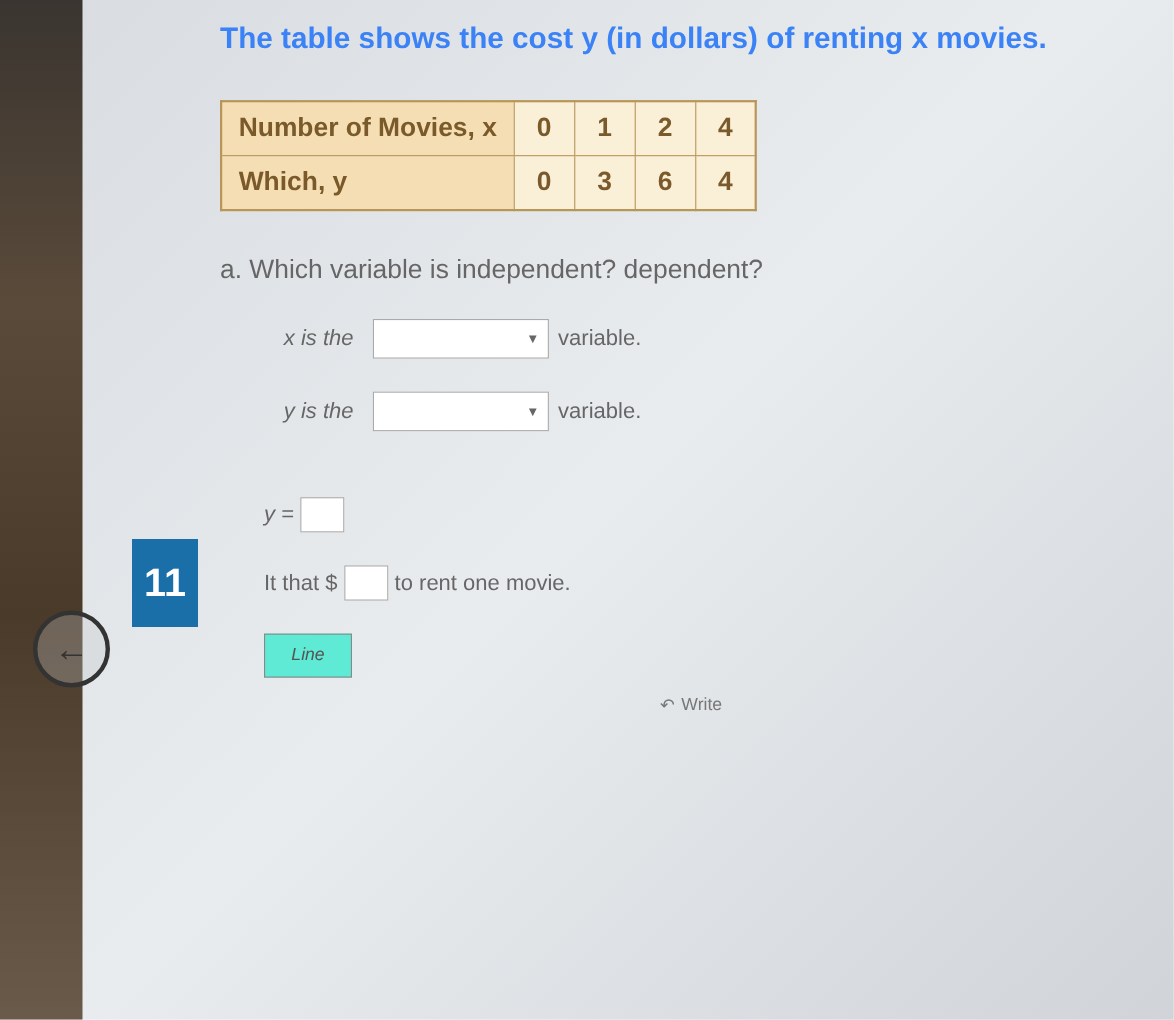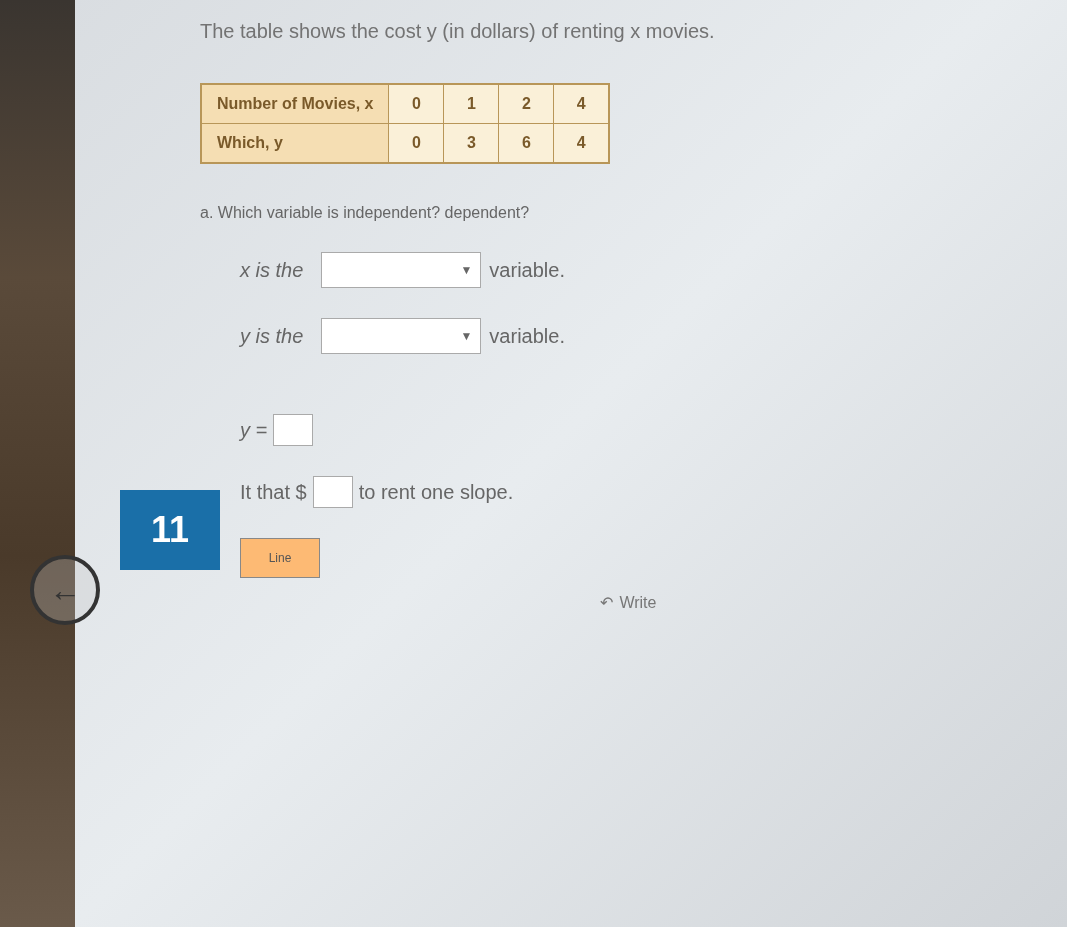--- a/index.html
+++ b/index.html
@@ -39,83 +39,84 @@
     }
     .back-arrow {
       font-size: 32px;
       color: #333;
       font-weight: bold;
     }
     .question-number {
       position: absolute;
       left: 120px;
       top: 490px;
-      width: 100px;
+      width: 60px;
       height: 80px;
       background: #1a6fa8;
       color: #fff;
       display: flex;
       align-items: center;
       justify-content: center;
       font-size: 36px;
       font-weight: bold;
     }
     .content {
       position: absolute;
       left: 200px;
       top: 20px;
       width: 800px;
       color: #555;
     }
     .intro-text {
-      font-size: 20px;
-      color: #737373;
+      font-size: 27px;
+      color: #3b82f6;
       margin-bottom: 40px;
-      font-weight: 400;
+      font-weight: 700;
     }
     .italic {
       font-style: italic;
     }
     .data-table {
       border-collapse: collapse;
       margin-bottom: 40px;
       border: 2px solid #b89658;
     }
     .data-table td {
       border: 1px solid #b89658;
       padding: 10px 18px;
       text-align: center;
-      font-size: 16px;
+      font-size: 24px;
       color: #7a5a2a;
       font-weight: 600;
     }
     .data-table .header-cell {
       background: #f5deb3;
       text-align: left;
       padding: 10px 15px;
     }
     .data-table .data-cell {
       background: #faf0d8;
       width: 55px;
     }
     .question-text {
-      font-size: 16px;
+      font-size: 24px;
       color: #666;
       margin-bottom: 30px;
       font-weight: 500;
     }
     .answer-row {
       display: flex;
       align-items: center;
       margin: 30px 0 30px 40px;
       font-size: 20px;
       color: #666;
     }
     .answer-row .label {
       margin-right: 10px;
+      margin-left: 18px;
     }
     .dropdown-box {
       width: 160px;
       height: 36px;
       background: #fff;
       border: 1px solid #aaa;
       display: flex;
       align-items: center;
       justify-content: flex-end;
       padding-right: 8px;
@@ -143,27 +144,28 @@
       margin: 0 6px;
       display: inline-block;
     }
     .part-c {
       margin-top: 30px;
     }
     .graph-button {
       margin: 20px 0 0 40px;
       width: 80px;
       height: 40px;
-      background: #fdba74;
+      background: #5eead4;
       border: 1px solid #888;
       display: flex;
       align-items: center;
       justify-content: center;
-      font-size: 12px;
+      font-size: 16px;
       color: #555;
+      font-style: italic;
     }
     .undo-row {
       margin-top: 15px;
       margin-left: 400px;
       font-size: 16px;
       color: #777;
       display: flex;
       align-items: center;
       gap: 6px;
     }
@@ -223,21 +225,21 @@
   <div class="part-b">
 
     <div class="equation-row">
       <span class="italic">y =</span>
       <span class="small-box"></span>
     </div>
 
     <div class="equation-row">
       <span>It that $</span>
       <span class="small-box"></span>
-      <span>to rent one slope.</span>
+      <span>to rent one movie.</span>
     </div>
   </div>
 
   <div class="part-c">
     <div class="graph-button">Line</div>
     <div class="undo-row">
       <span>↶</span>
       <span>Write</span>
     </div>
   </div>

